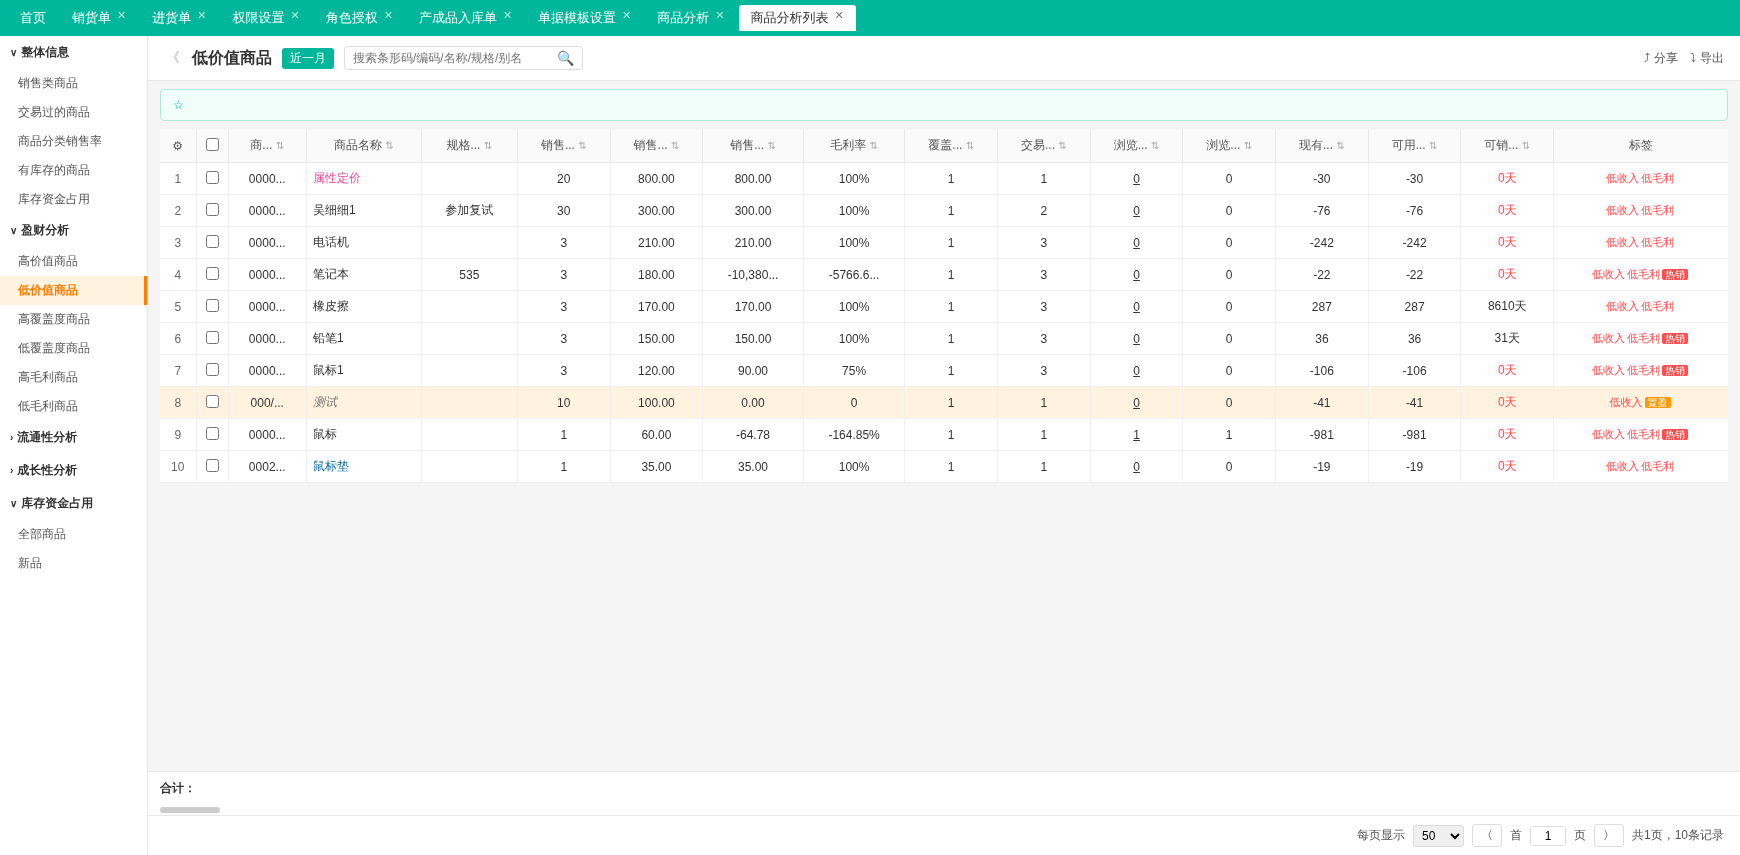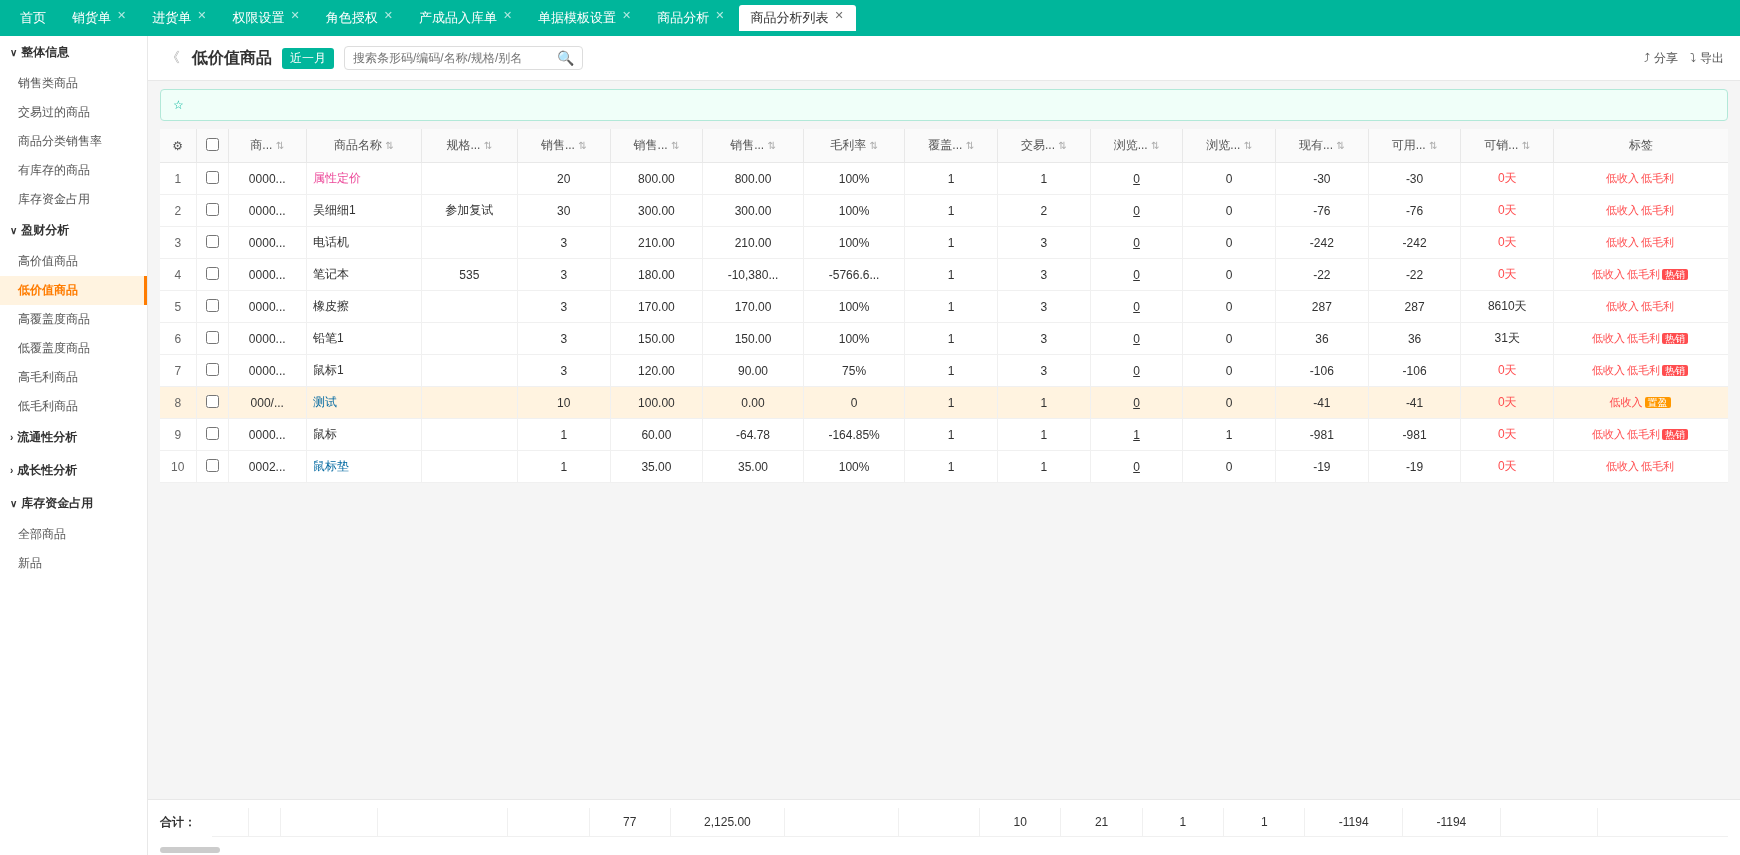--- a/index.html
+++ b/index.html
@@ -532,21 +532,21 @@
     <td>0</td>
     <td>-106</td>
     <td>-106</td>
     <td><span style="color:#ff4d4f;">0天</span></td>
     <td><span style="color:#ff4d4f;font-size:11px;margin-right:2px;">低收入</span><span style="color:#ff4d4f;font-size:11px;margin-right:2px;">低毛利</span><span style="background:#ff4d4f;color:#fff;border-radius:2px;padding:0 3px;font-size:10px;margin-right:2px;">热销</span></td>
   </tr>
             <tr class="highlighted">
     <td style="color:#666;">8</td>
     <td><input type="checkbox" style=""></td>
     <td>000/...</td>
-    <td class="col-name" style="cursor:pointer;color:#0369a1;">测试</td>
+    <td class="col-name" style="cursor:pointer;color:#737373;font-style:italic;">测试</td>
     <td></td>
     <td>10</td>
     <td>100.00</td>
     <td>0.00</td>
     <td>0</td>
     <td>1</td>
     <td>1</td>
     <td><span style="text-decoration:underline;cursor:pointer;">0</span></td>
     <td>0</td>
     <td>-41</td>
@@ -591,46 +591,35 @@
     <td>-19</td>
     <td><span style="color:#ff4d4f;">0天</span></td>
     <td><span style="color:#ff4d4f;font-size:11px;margin-right:2px;">低收入</span><span style="color:#ff4d4f;font-size:11px;margin-right:2px;">低毛利</span></td>
   </tr>
           </tbody>
       </table>
     </div>
 
     <div class="table-footer">
       <span style="font-weight:600; margin-right:8px;">合计：</span>
-      <div style="flex:1; display:flex; align-items:center;">
-        <table style="width:100%; font-size:12px;">
-          <tbody>
-              <tr>
-            <td style="width:36px;"></td>
-            <td style="width:32px;"></td>
-            <td style="min-width:60px;"></td>
-            <td style="min-width:80px;"></td>
-            <td style="min-width:50px;"></td>
-            <td style="text-align:center; min-width:50px;">77</td>
-            <td style="text-align:center; min-width:70px;">2,125.00</td>
-            <td style="min-width:70px;"></td>
-            <td style="min-width:50px;"></td>
-            <td style="text-align:center; min-width:50px;">10</td>
-            <td style="text-align:center; min-width:50px;">21</td>
-            <td style="text-align:center; min-width:50px;">1</td>
-            <td style="text-align:center; min-width:50px;">1</td>
-            <td style="text-align:center; min-width:60px;">-1194</td>
-            <td style="text-align:center; min-width:60px;">-1194</td>
-            <td style="min-width:60px;"></td>
-            <td style="min-width:80px;"></td>
-          </tr>
-        </tbody>
-          </table>
-      </div>
     </div>
 
     <div style="padding: 2px 12px; background:#fff;">
       <div class="scroll-track" style="width: 60px; background: #ccc; border-radius:4px; height:6px;"></div>
     </div>
 
+    <div class="pagination-bar">
+      <span>每页显示</span>
+      <select>
+        <option>50</option>
+        <option>100</option>
+        <option>200</option>
+      </select>
+      <button class="pag-btn">〈</button>
+      <span>首</span>
+      <input class="pag-input" type="text" value="1" style="">
+      <span>页</span>
+      <button class="pag-btn">〉</button>
+      <span>共1页，10条记录</span>
+    </div>
 
   </div>
 </div>
 
 </body></html>

